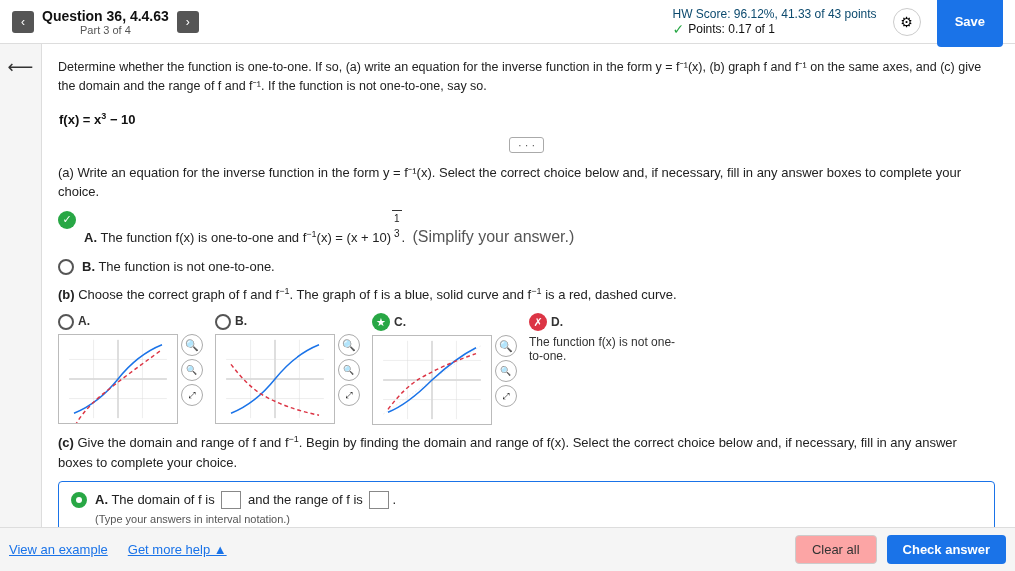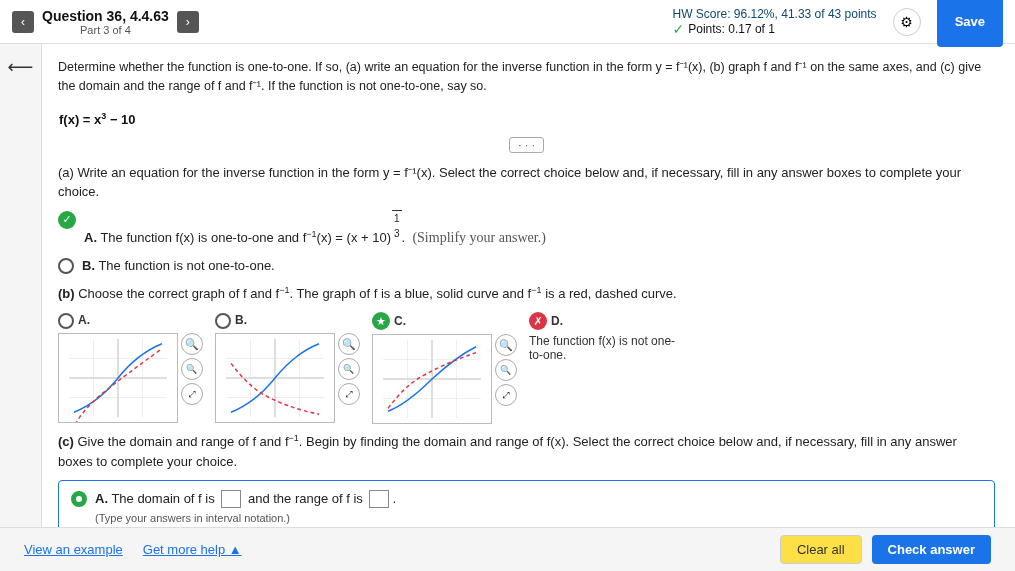--- a/index.html
+++ b/index.html
@@ -222,39 +222,39 @@
     }
 
     
     .footer-bar {
       background: #f5f5f5;
       border-top: 1px solid #ddd;
       height: 44px;
       display: flex;
       align-items: center;
       justify-content: space-between;
-      padding: 0 24px;
+      padding: 0 9px;
     }
     .footer-links {
       display: flex;
       gap: 20px;
     }
     .footer-link {
       font-size: 13px;
       color: #1a73e8;
       cursor: pointer;
       background: none; border: none;
       text-decoration: underline;
     }
     .footer-right {
       display: flex;
       gap: 10px;
     }
     .clear-all-btn {
-      background: #fde047; border: 1px solid #ccc;
+      background: #fca5a5; border: 1px solid #ccc;
       border-radius: 4px; padding: 6px 16px;
       cursor: pointer; font-size: 13px; color: #333;
     }
     .check-answer-btn {
       background: #1a73e8; color: #fff;
       border: none; border-radius: 4px;
       padding: 6px 16px; cursor: pointer;
       font-size: 13px; font-weight: 600;
     }
 
@@ -301,21 +301,21 @@
     <button class="ellipsis-btn">· · ·</button>
 
     <div class="part-header">(a) Write an equation for the inverse function in the form y = f⁻¹(x). Select the correct choice below and, if necessary, fill in any answer boxes to complete your choice.</div>
 
     <div class="option-row">
       <div class="checkmark-circle">✓</div>
       <div class="option-text">
         <strong>A.</strong>
         The function f(x) is one-to-one and f<span class="superscript">−1</span>(x) =
         (x + 10)<span style="position:relative; display:inline-block; font-size:10px; vertical-align:super; margin-left:1px; border-top:1px solid #333; padding: 0 2px;">1<br><span style="display:block; text-align:center; font-size:10px; margin-top:0px;">3</span></span>.
-        &nbsp;<span style="font-size:14px; color:#555;font-family:Liberation Serif, serif;">(Simplify your answer.)</span>
+        &nbsp;<span style="font-size:16px; color:#555;">(Simplify your answer.)</span>
       </div>
     </div>
 
     <div class="option-row">
       <div class="radio-circle"></div>
       <div class="option-text">
         <strong>B.</strong>
         <span>The function is not one-to-one.</span>
       </div>
     </div>

